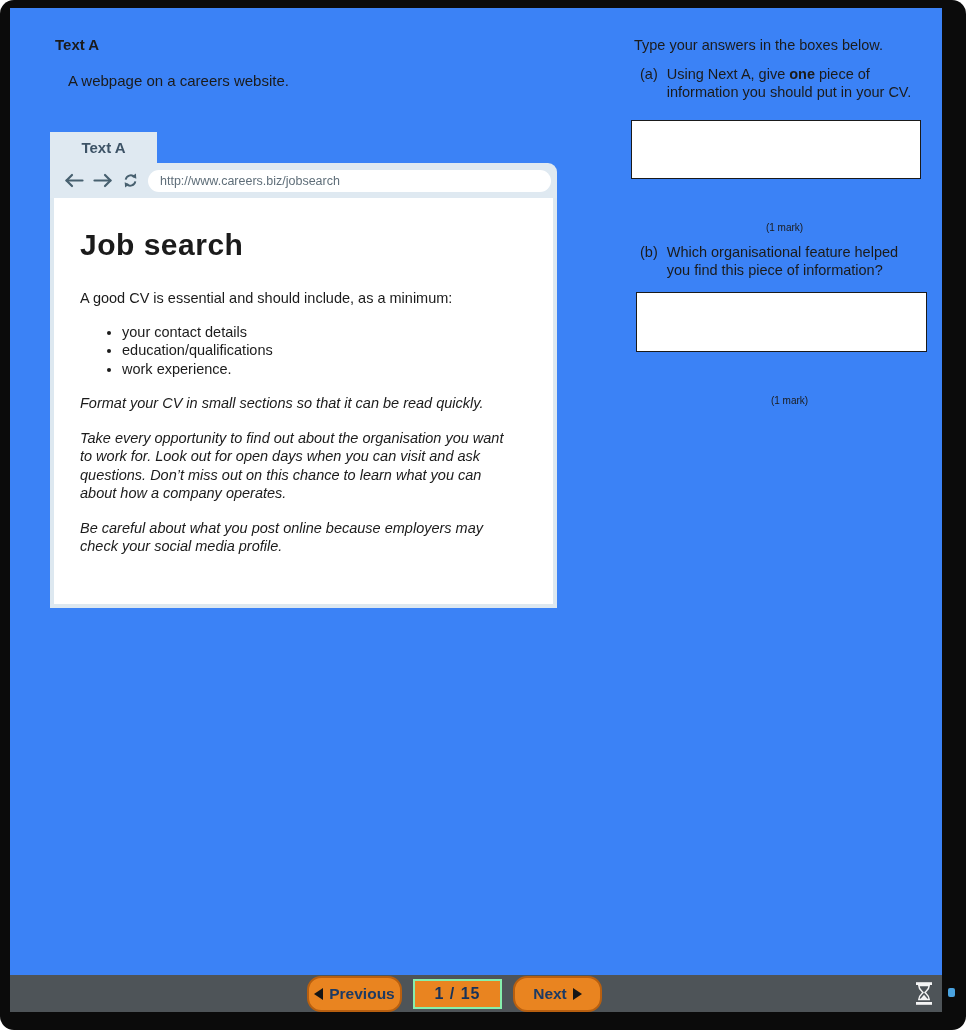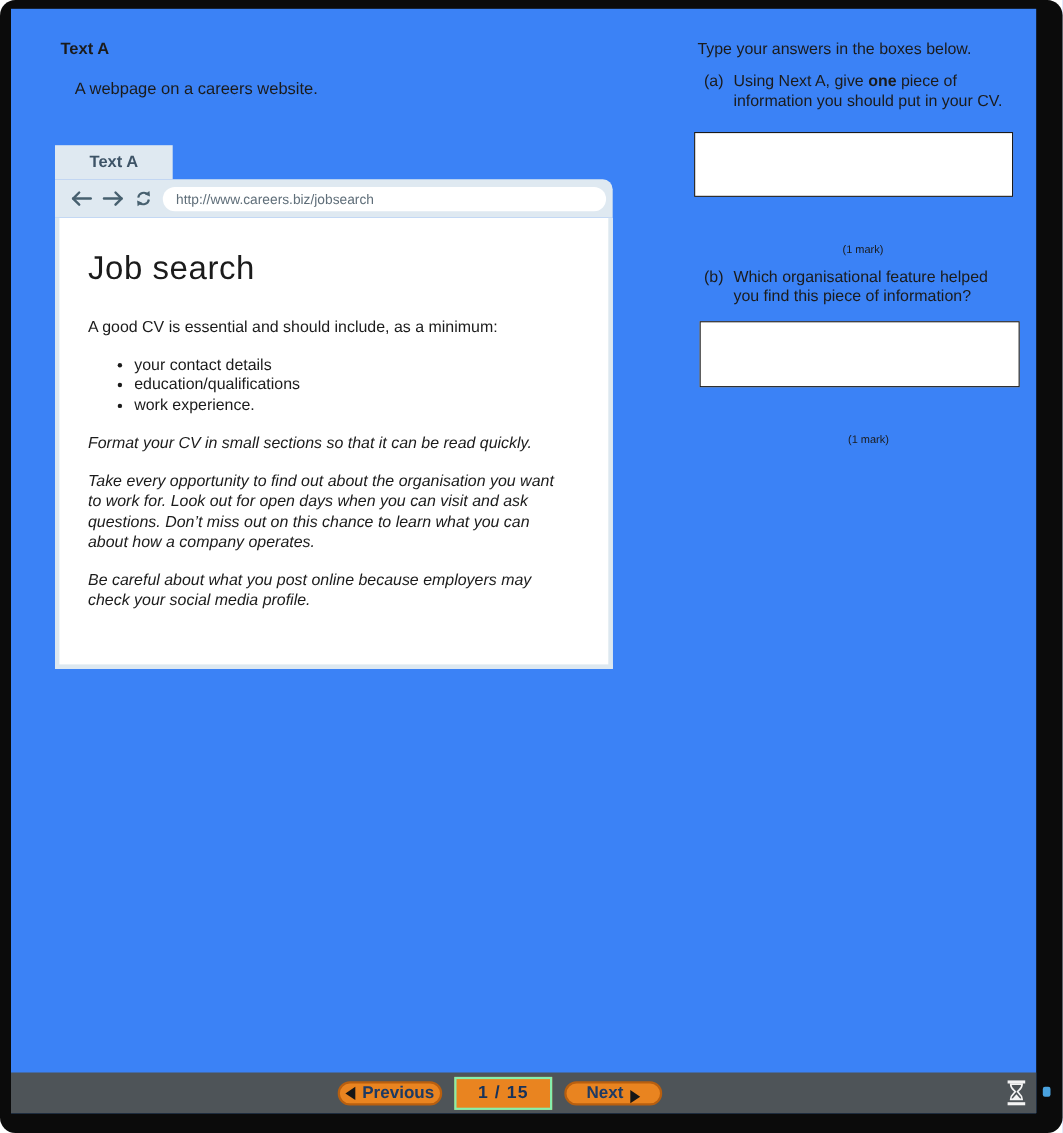--- a/index.html
+++ b/index.html
@@ -21,21 +21,21 @@
   .browser { position:absolute; left:40px; top:124px; width:507px; }
   .tab { width:107px; height:31px; background:#dfe9f1; display:flex; align-items:center;
     justify-content:center; font-size:15px; font-weight:700; color:#3d5366; cursor:default; }
   .toolbar { height:35px; background:#dfe9f1; border-top-right-radius:9px;
     display:flex; align-items:center; padding:0 6px 0 14px; gap:9px; }
   .nav-icon { display:flex; align-items:center; cursor:pointer; flex:0 0 auto; }
   .url-bar { flex:1; height:22px; background:#ffffff; border-radius:11px;
     display:flex; align-items:center; padding:0 12px; font-size:12.5px; color:#5f6e79; }
   .page { background:#ffffff; border:4px solid #dde8f0; border-top:none; height:410px;
     padding:30px 26px 0; overflow:hidden; }
-  .page h1 { font-size:30px; font-weight:400; letter-spacing:0.5px; }
+  .page h1 { font-size:30px; font-weight:700; letter-spacing:0.5px; }
   .page p, .page li { font-size:14.5px; line-height:18.5px; }
   .page .intro { margin-top:27px; }
   .page ul { margin:15px 0 0 42px; }
   .page .para { margin-top:16px;font-style:italic; }
   .pre { white-space:pre-line; }
 
   
   .instruction { position:absolute; left:624px; top:29px; font-size:14.5px; }
   .question { position:absolute; display:flex; gap:9px; font-size:14.5px; line-height:17.5px; }
   .q-a { left:630px; top:58px; }
@@ -45,25 +45,25 @@
   .box-a { left:621px; top:112px; width:290px; height:59px; }
   .box-b { left:626px; top:284px; width:291px; height:60px; }
   .mark { position:absolute; width:307px; text-align:center; font-size:10px;margin-top:32px; }
   .mark-a { left:621px; top:182px; }
   .mark-b { left:626px; top:355px; }
 
   
   .navbar { height:37px; background:#4e5458; position:relative; flex:0 0 auto; }
   .nav-group { position:absolute; left:297px; top:0; height:37px;
     display:flex; align-items:center; gap:11px; }
-  .pill { height:22px; background:#e98420; border:2px solid #b85f0f; border-radius:14px;
+  .pill { height:36px; background:#e98420; border:2px solid #b85f0f; border-radius:14px;
     display:flex; align-items:center; justify-content:center; gap:6px; cursor:pointer;
     color:#1d3a63; font-size:15.5px; font-weight:700; }
   .btn-prev { width:95px; }
-  .btn-next { width:89px;align-items:flex-end; }
+  .btn-next { width:89px; }
   .page-indicator { width:89px; height:30px; background:#e98420; border:2px solid #86efac;
     display:flex; align-items:center; justify-content:center;
     color:#17325a; font-size:16px; font-weight:700; letter-spacing:1px; }
   .tri-left { width:0; height:0; border-top:6px solid transparent;
     border-bottom:6px solid transparent; border-right:9px solid #161616; }
   .tri-right { width:0; height:0; border-top:6px solid transparent;
     border-bottom:6px solid transparent; border-left:9px solid #161616; }
   .hourglass { position:absolute; right:8px; top:6px; cursor:pointer; }
   .blue-nub { position:absolute; left:948px; top:988px; width:7px; height:9px;
     background:#4aa3e0; border-radius:2px; }

